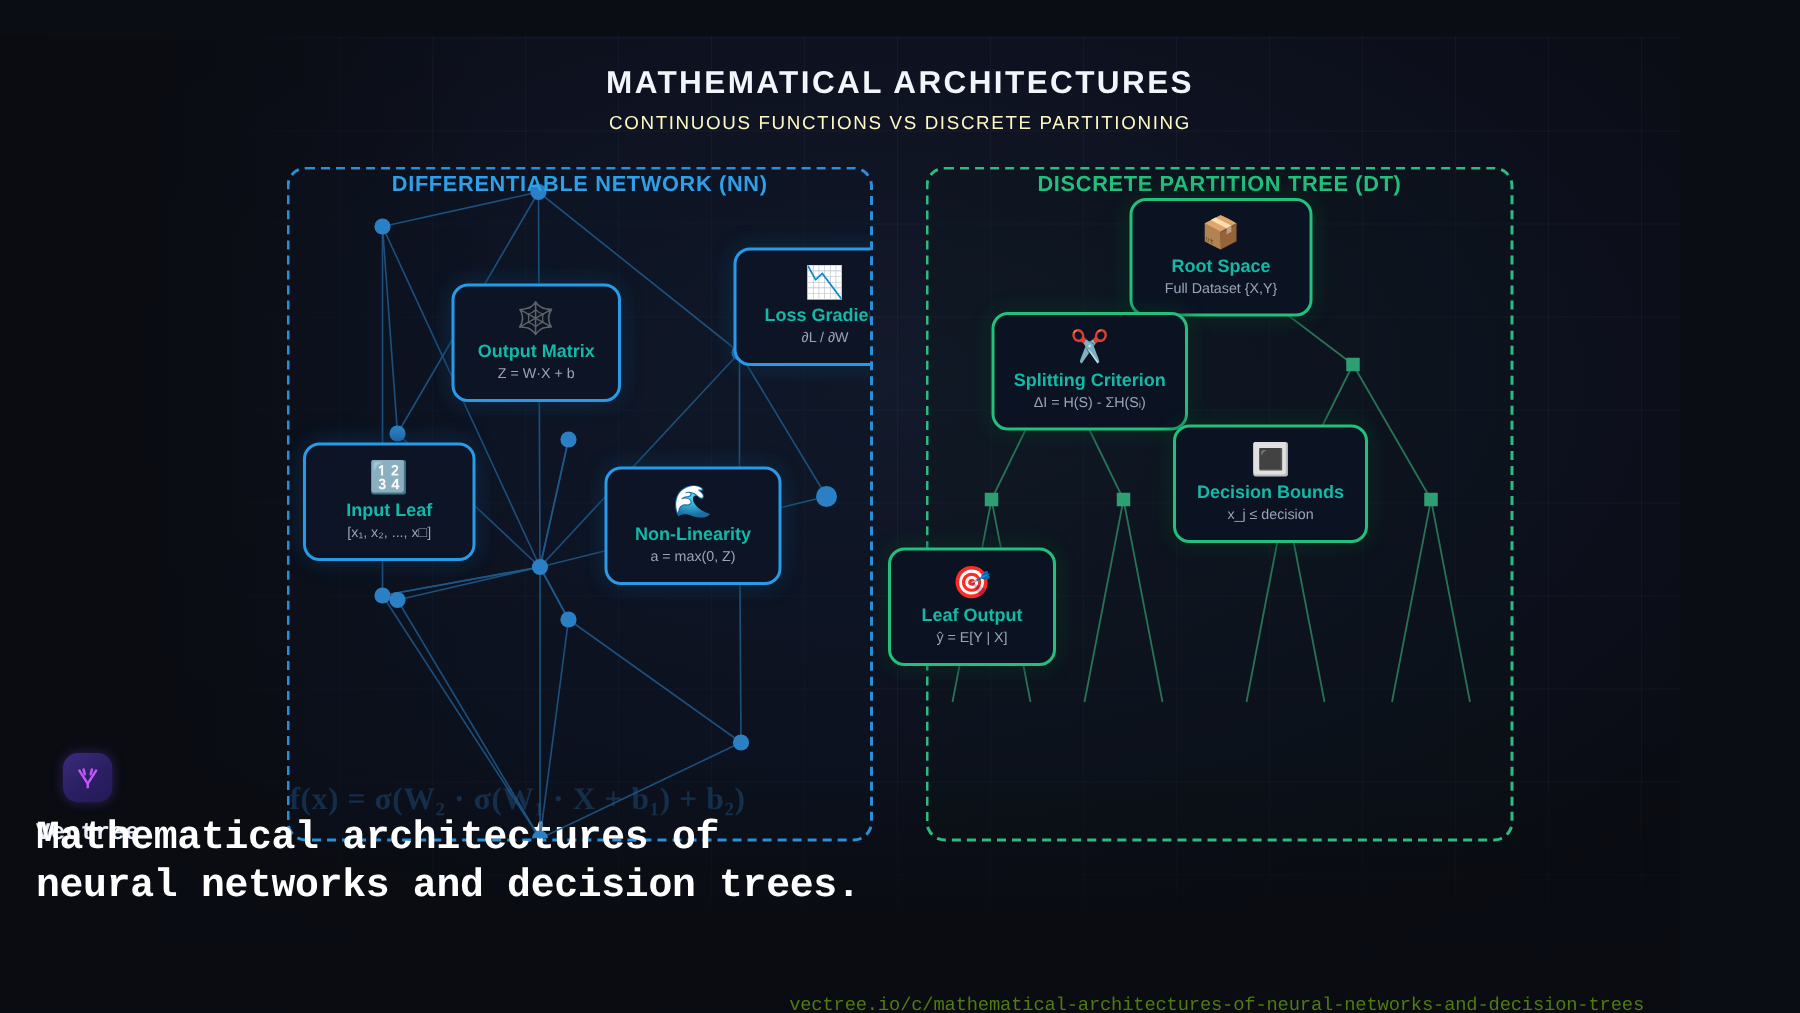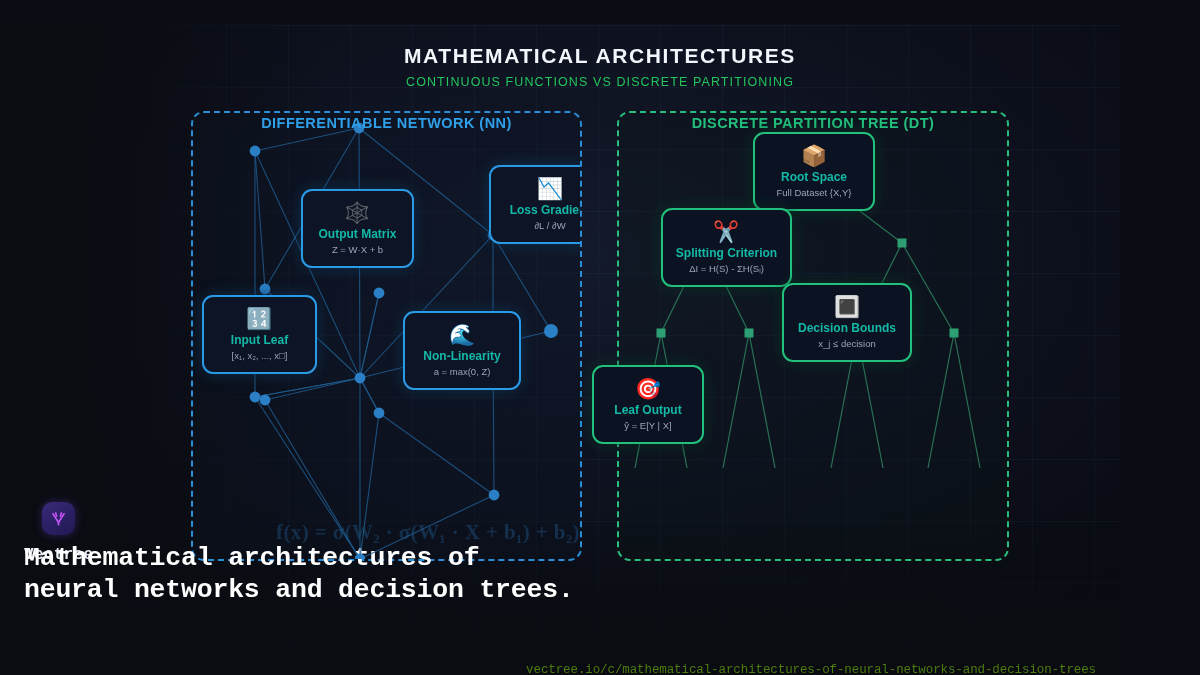--- a/index.html
+++ b/index.html
@@ -34,21 +34,21 @@
     position:absolute; left:0; bottom:0; width:100%; height:190px;
     background:linear-gradient(to top, #0a0c12 0%, rgba(10,12,18,.86) 45%, rgba(10,12,18,0) 100%);
   }
 
   
   .header { position:absolute; left:0; top:20px; width:1200px; text-align:center; }
   .header h1 {
     font-size:21px; font-weight:bold; letter-spacing:1.6px; color:#f2f5fa;
   }
   .header .sub {
-    margin-top:7px; font-size:12.5px; letter-spacing:1.1px; color:#22c55e;
+    margin-top:7px; font-size:12.5px; letter-spacing:1.1px; color:#fef9c3;
   }
 
   
   .panel { position:absolute; border-radius:13px; overflow:hidden; }
   .panel-nn {
     left:191px; top:87px; width:391px; height:450px;
     border:2px dashed #2a8fd6;
     background:rgba(13,20,36,.34);
   }
   .panel-dt {
@@ -58,21 +58,21 @@
   }
   .panel-title {
     position:absolute; top:2px; left:0; width:100%; text-align:center;
     font-size:14.5px; font-weight:bold; letter-spacing:.45px;
     z-index:4; pointer-events:none;
   }
   .panel-nn .panel-title { color:#2f9fe8; }
   .panel-dt .panel-title { color:#22c07c; }
 
   .watermark {
-    position:absolute; bottom:14px; left:0; width:100%; text-align:right;
+    position:absolute; bottom:14px; left:0; width:100%; text-align:left;
     font-family:"Liberation Serif", serif; font-size:21px; font-weight:bold;
     letter-spacing:.4px; z-index:1; pointer-events:none;
   }
   .panel-nn .watermark { color:rgba(42,120,185,.30); }
   .panel-dt .watermark { color:rgba(34,160,110,.22); }
 
   .graph { position:absolute; inset:0; z-index:2; }
 
   
   .card {

